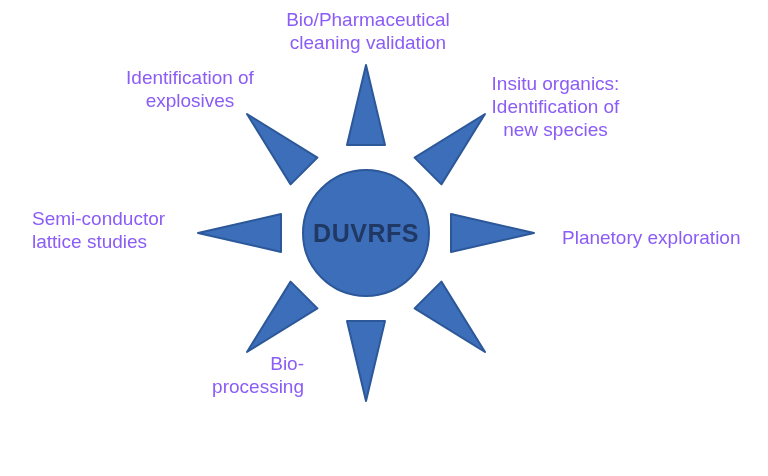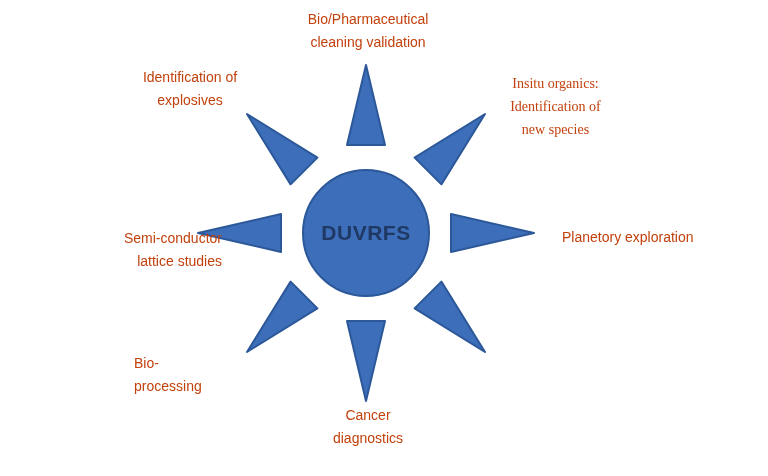--- a/index.html
+++ b/index.html
@@ -32,37 +32,37 @@
   .center-label {
     position: absolute;
     left: 303px;
     top: 170px;
     width: 126px;
     height: 126px;
     display: flex;
     align-items: center;
     justify-content: center;
     color: #1F3864;
-    font-size: 21px;
+    font-size: 25px;
     font-weight: 600;
     letter-spacing: 0.5px;
   }
   .spoke-label {
     position: absolute;
-    color: #c2410c;
-    font-size: 14px;
+    color: #8b5cf6;
+    font-size: 19px;
     line-height: 23px;
     white-space: pre-line;
   }
   .lbl-top          { left: 218px; top: 8px;   width: 300px; text-align: center; }
   .lbl-top-left     { left: 95px;  top: 66px;  width: 190px; text-align: center; }
-  .lbl-top-right    { left: 478px; top: 72px;  width: 155px; text-align: center; font-family: Liberation Serif, serif; }
-  .lbl-left         { left: 32px;  top: 207px; width: 190px; text-align: right; margin-top: 20px; }
+  .lbl-top-right    { left: 478px; top: 72px;  width: 155px; text-align: center; }
+  .lbl-left         { left: 32px;  top: 207px; width: 190px; text-align: left; }
   .lbl-right        { left: 538px; top: 226px; width: 220px; text-align: left; margin-left: 24px; }
-  .lbl-bottom-left  { left: 134px; top: 352px; width: 170px; text-align: left; }
+  .lbl-bottom-left  { left: 134px; top: 352px; width: 170px; text-align: right; }
   .lbl-bottom       { left: 288px; top: 404px; width: 160px; text-align: center; }
   .lbl-bottom-right { left: 487px; top: 350px; width: 190px; text-align: left; }
 </style>
 </head>
 <body>
 
 <div class="stage">
 
   <svg class="spokes-svg" viewBox="0 0 768 476">
     <polygon points="347,145 385,145 366,65" fill="#3D6EB9"></polygon>
@@ -81,22 +81,20 @@
   <div class="spoke-label lbl-top">Bio/Pharmaceutical
 cleaning validation</div>
 
   <div class="spoke-label lbl-top-right">Insitu organics:
 Identification of
 new species</div>
 
   <div class="spoke-label lbl-right">Planetory exploration</div>
 
 
-  <div class="spoke-label lbl-bottom">Cancer
-diagnostics</div>
 
   <div class="spoke-label lbl-bottom-left">Bio-
 processing</div>
 
   <div class="spoke-label lbl-left">Semi-conductor
 lattice studies</div>
 
   <div class="spoke-label lbl-top-left">Identification of
 explosives</div>
 

